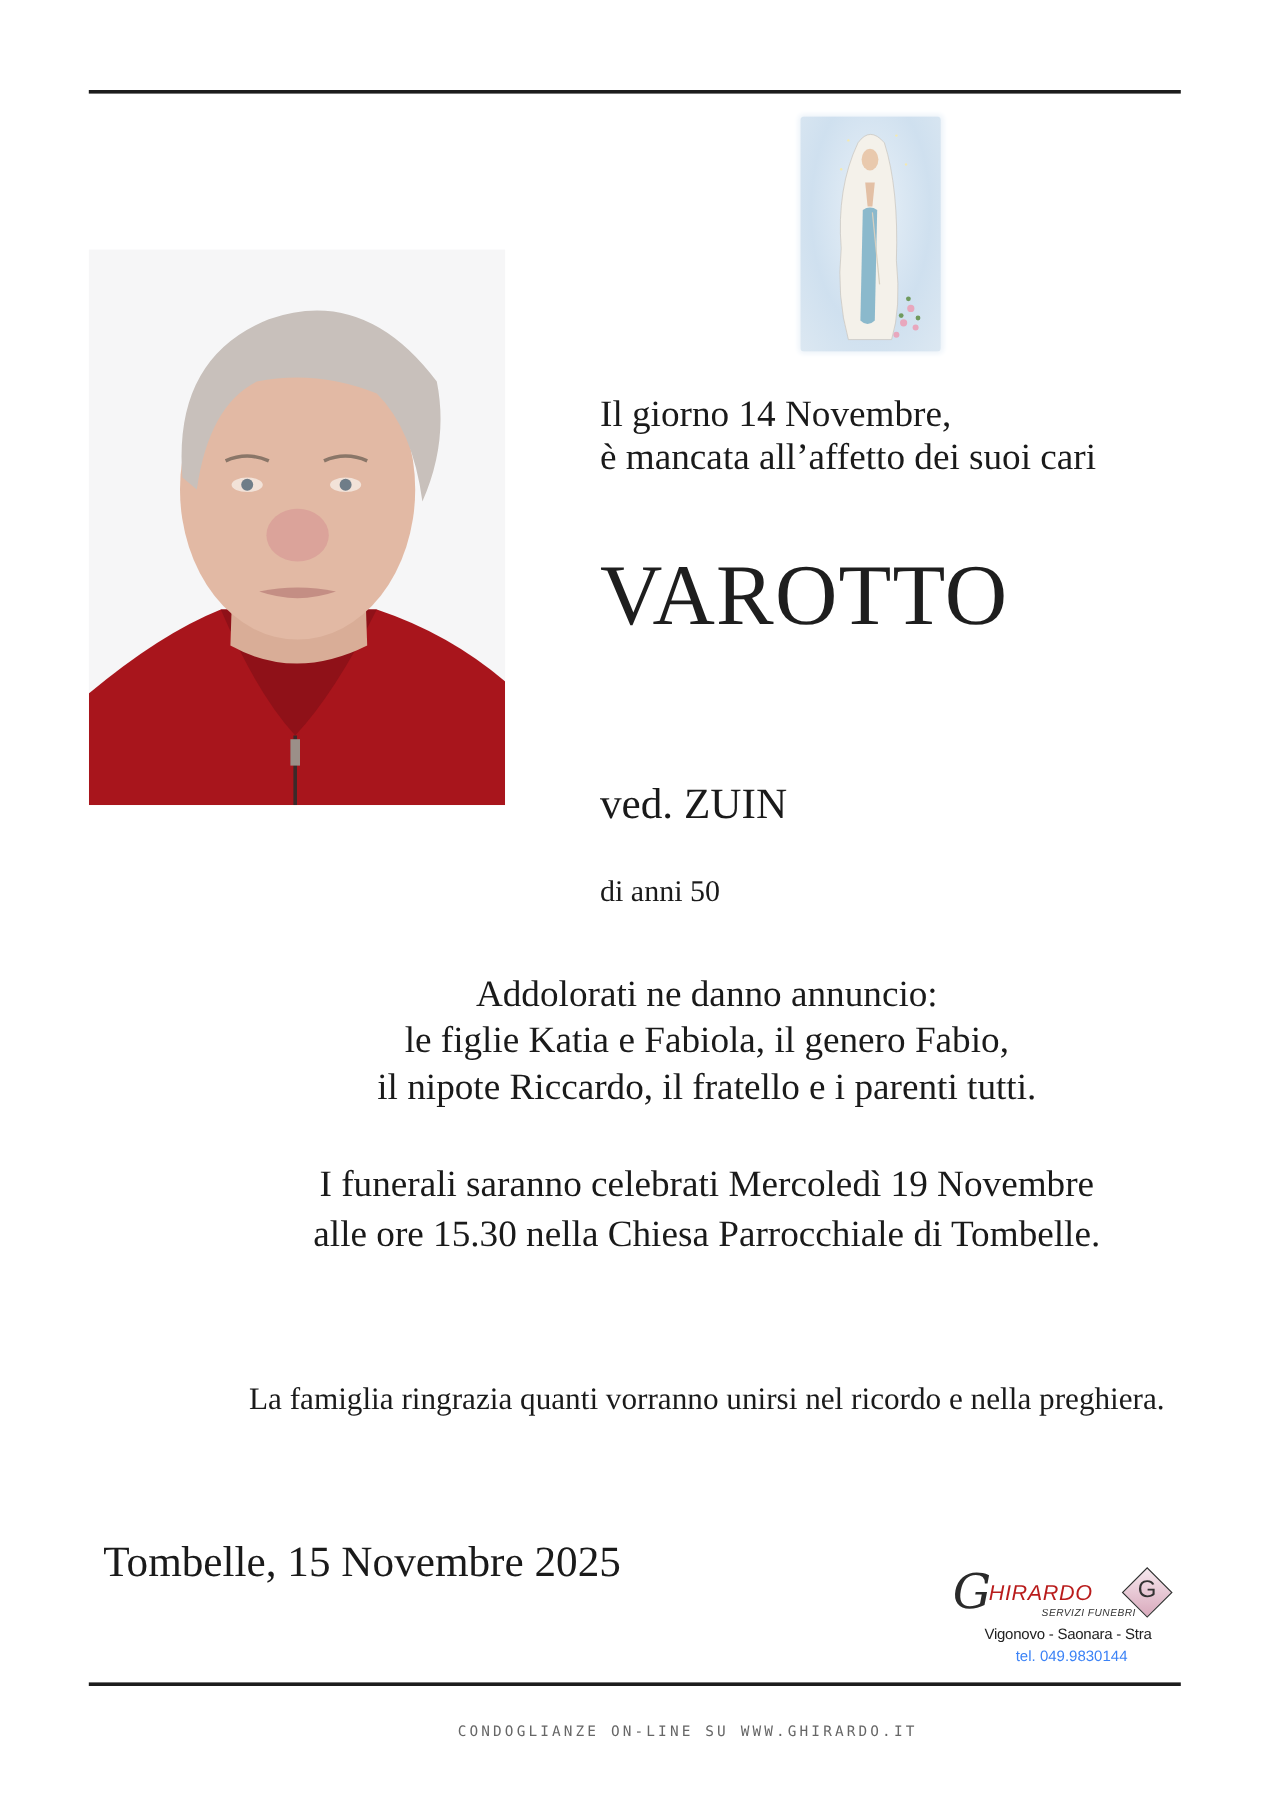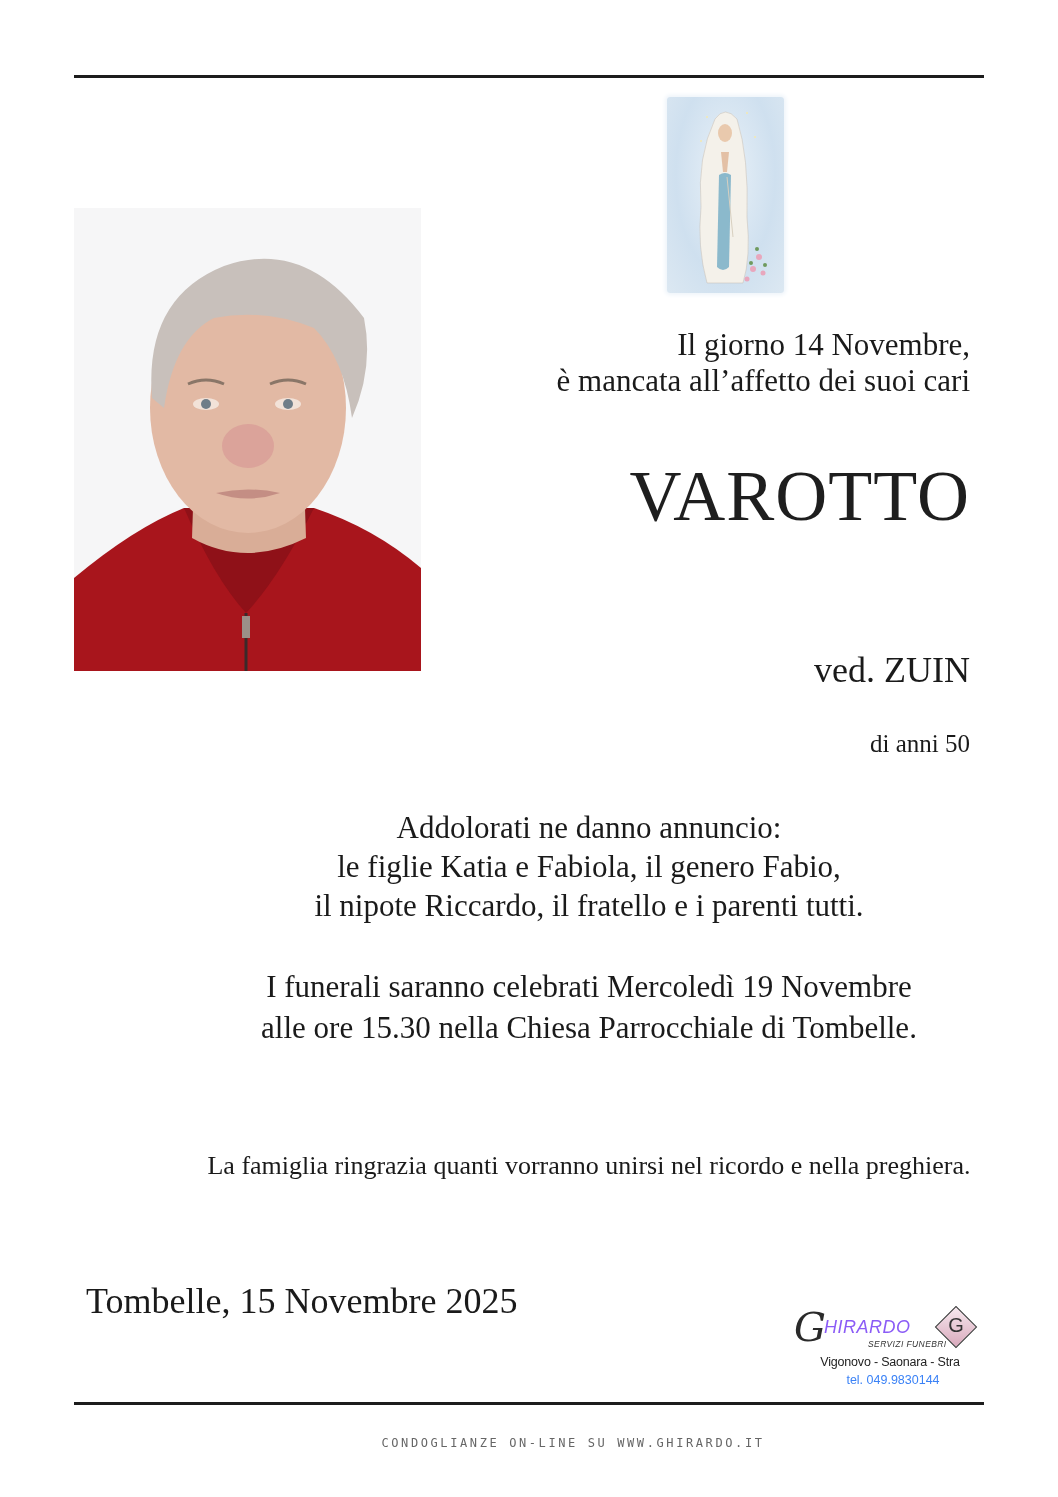--- a/index.html
+++ b/index.html
@@ -13,39 +13,39 @@
   .holy-card { position: absolute; left: 667px; top: 97px; width: 117px; height: 196px;
                background: radial-gradient(ellipse at 50% 40%, #e9f1f8 0%, #cfe0ef 60%, #dce8f2 100%);
                border-radius: 3px; box-shadow: 0 0 4px 2px #eef4fa; overflow: hidden; }
   .holy-card svg { width: 100%; height: 100%; display: block; }
 
   
   .portrait { position: absolute; left: 74px; top: 208px; width: 347px; height: 463px;
               background: #f7f7f8; overflow: hidden; }
   .portrait svg { width: 100%; height: 100%; display: block; }
 
-  .center-col { position: absolute; left: 500px; width: 470px; text-align: right; }
+  .center-col { position: absolute; left: 500px; width: 470px; text-align: left; }
   .intro { top: 327px; font-size: 31px; line-height: 36px; }
   .name { top: 453px; font-size: 72px; line-height: 87px; letter-spacing: 1px; color: #1e1e1e; }
   .widow { top: 642px; font-size: 36px; line-height: 56px; }
   .age { top: 729px; font-size: 25px; line-height: 30px; }
 
   .full { position: absolute; left: 0; width: 1058px; text-align: center; }
   .mourners { top: 808px; font-size: 31px; line-height: 39px; left: 60px; }
   .funeral { top: 966px; font-size: 31px; line-height: 41px; left: 60px; }
   .thanks { top: 1150px; font-size: 26px; line-height: 32px; left: 60px; }
 
   .place-date { position: absolute; left: 86px; top: 1283px; font-size: 36px; line-height: 36px; }
 
   
   .logo { position: absolute; left: 790px; top: 1305px; width: 200px; height: 92px; }
   .logo-script { position: absolute; left: 4px; top: 0; font-family: "DejaVu Serif", serif; font-style: italic;
                  font-size: 40px; line-height: 44px; color: #2a2a2a; }
   .logo-name { position: absolute; left: 34px; top: 12px; font-family: "Liberation Sans", sans-serif; font-style: italic;
-               font-size: 18px; letter-spacing: 0.5px; color: #8b5cf6; text-align: center; }
+               font-size: 18px; letter-spacing: 0.5px; color: #b91c1c; text-align: center; }
   .logo-sub { position: absolute; left: 78px; top: 34px; font-family: "Liberation Sans", sans-serif; font-style: italic;
               font-size: 8.5px; letter-spacing: 0.4px; color: #333; }
   .logo-diamond { position: absolute; left: 151px; top: 7px; width: 28px; height: 28px; transform: rotate(45deg);
                   background: linear-gradient(135deg, #f6e8ee 0%, #d9a9bc 100%); border: 1.5px solid #333; }
   .logo-g { position: absolute; left: 154px; top: 9px; width: 24px; text-align: center;
             font-family: "Liberation Sans", sans-serif; font-size: 20px; color: #333; }
   .logo-towns { position: absolute; left: 10px; top: 50px; width: 180px; text-align: center;
                 font-family: "Liberation Sans", sans-serif; font-size: 12.5px; color: #222; letter-spacing: -0.2px; }
   .logo-tel { position: absolute; left: 28px; top: 68px; width: 150px; text-align: center;
               font-family: "Liberation Sans", sans-serif; font-size: 12.5px; color: #3b82f6; }

